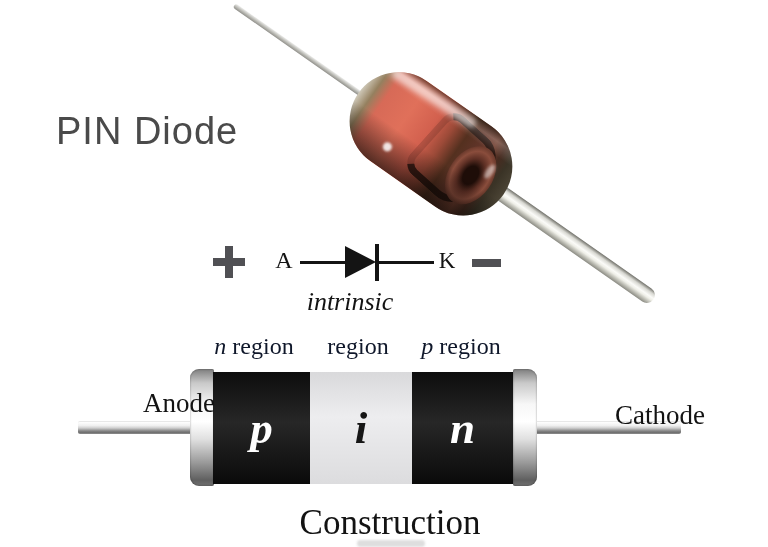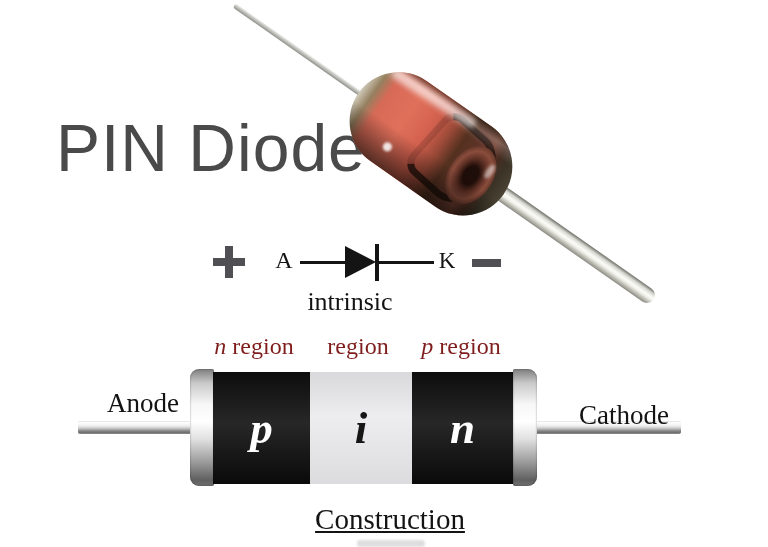--- a/index.html
+++ b/index.html
@@ -7,21 +7,21 @@
     width:768px;height:547px;position:relative;overflow:hidden;
     background:#ffffff;
     font-family:"Liberation Serif", serif;
   }
   .abs{position:absolute;}
 
   
   .title{
     left:56px;top:110px;
     font-family:"Liberation Sans", sans-serif;
-    font-size:66px;color:#4a4a4a;letter-spacing:1px;
+    font-size:38px;color:#4a4a4a;letter-spacing:1px;
   }
 
   
   .photo{
     left:243px;top:0px;width:540px;height:1px;
     transform:rotate(35deg);transform-origin:0 0;
   }
   .photo *{position:absolute;}
   .lead-thin{
     left:-4px;top:7px;width:168px;height:5px;border-radius:3px;
@@ -77,25 +77,25 @@
   .sym-line-left{left:300px;top:261px;width:46px;height:3px;background:#141414;}
   .sym-line-right{left:379px;top:261px;width:55px;height:3px;background:#141414;}
   .sym-triangle{
     left:345px;top:246px;width:0;height:0;
     border-top:16px solid transparent;border-bottom:16px solid transparent;
     border-left:31px solid #141414;
   }
   .sym-bar{left:375px;top:244px;width:4px;height:37px;background:#141414;}
   .intrinsic{
     left:290px;top:287px;width:120px;text-align:center;
-    font-size:26px;color:#131313;
+    font-style:italic;font-size:26px;color:#131313;
   }
 
   
-  .reg-label{top:333px;font-size:24px;color:#7f1d1d;white-space:nowrap;transform:translateX(-50%);}
+  .reg-label{top:333px;font-size:24px;color:#0f172a;white-space:nowrap;transform:translateX(-50%);}
   .reg-label .it{font-style:italic;}
   .reg-left{left:254px;} .reg-mid{left:358px;} .reg-right{left:461px;font-family:Liberation Serif, serif;}
 
   .cap{
     top:369px;width:24px;height:117px;
     background:linear-gradient(to bottom,#7e7e7e 0%,#c9c9c9 12%,#f7f7f7 30%,#ffffff 45%,#e0e0e0 60%,#9a9a9a 80%,#5f5f5f 95%,#707070 100%);
     box-shadow:inset 0 0 2px rgba(0,0,0,.45);
   }
   .cap-left{left:190px;border-radius:9px 2px 2px 9px;}
   .cap-right{left:513px;border-radius:2px 9px 9px 2px;}
@@ -111,27 +111,27 @@
     background:linear-gradient(to bottom,#0d0d0d,#272727 45%,#0a0a0a);}
 
   .lead{
     top:421px;height:12px;
     background:linear-gradient(to bottom,#ffffff 0%,#f0f0f0 30%,#cfcfcf 50%,#8e8e8e 72%,#6e6e6e 86%,#8d8d8d 100%);
     border-top:1px solid #e8e8e8;
   }
   .lead-left{left:78px;width:112px;border-radius:2px 0 0 2px;}
   .lead-right{left:537px;width:144px;border-radius:0 2px 2px 0;}
 
-  .terminal-label{font-size:27px;color:#131313;transform:translateX(-50%);white-space:nowrap;}
+  .terminal-label{font-size:27px;color:#131313;transform:translateX(-50%);white-space:nowrap;margin-left:36px;}
   .anode{left:143px;top:388px;}
   .cathode{left:624px;top:400px;}
 
   .construction-caption{
     left:390px;top:503px;transform:translateX(-50%);
-    font-size:29px;color:#131313;white-space:nowrap;text-decoration:underline;
+    font-size:35px;color:#131313;white-space:nowrap;
   }
   .smudge{
     left:357px;top:540px;width:68px;height:7px;border-radius:3px;
     background:#d9d9d9;filter:blur(1px);opacity:.85;
   }
 </style>
 </head>
 <body>
 
 <div class="abs title">PIN Diode</div>

